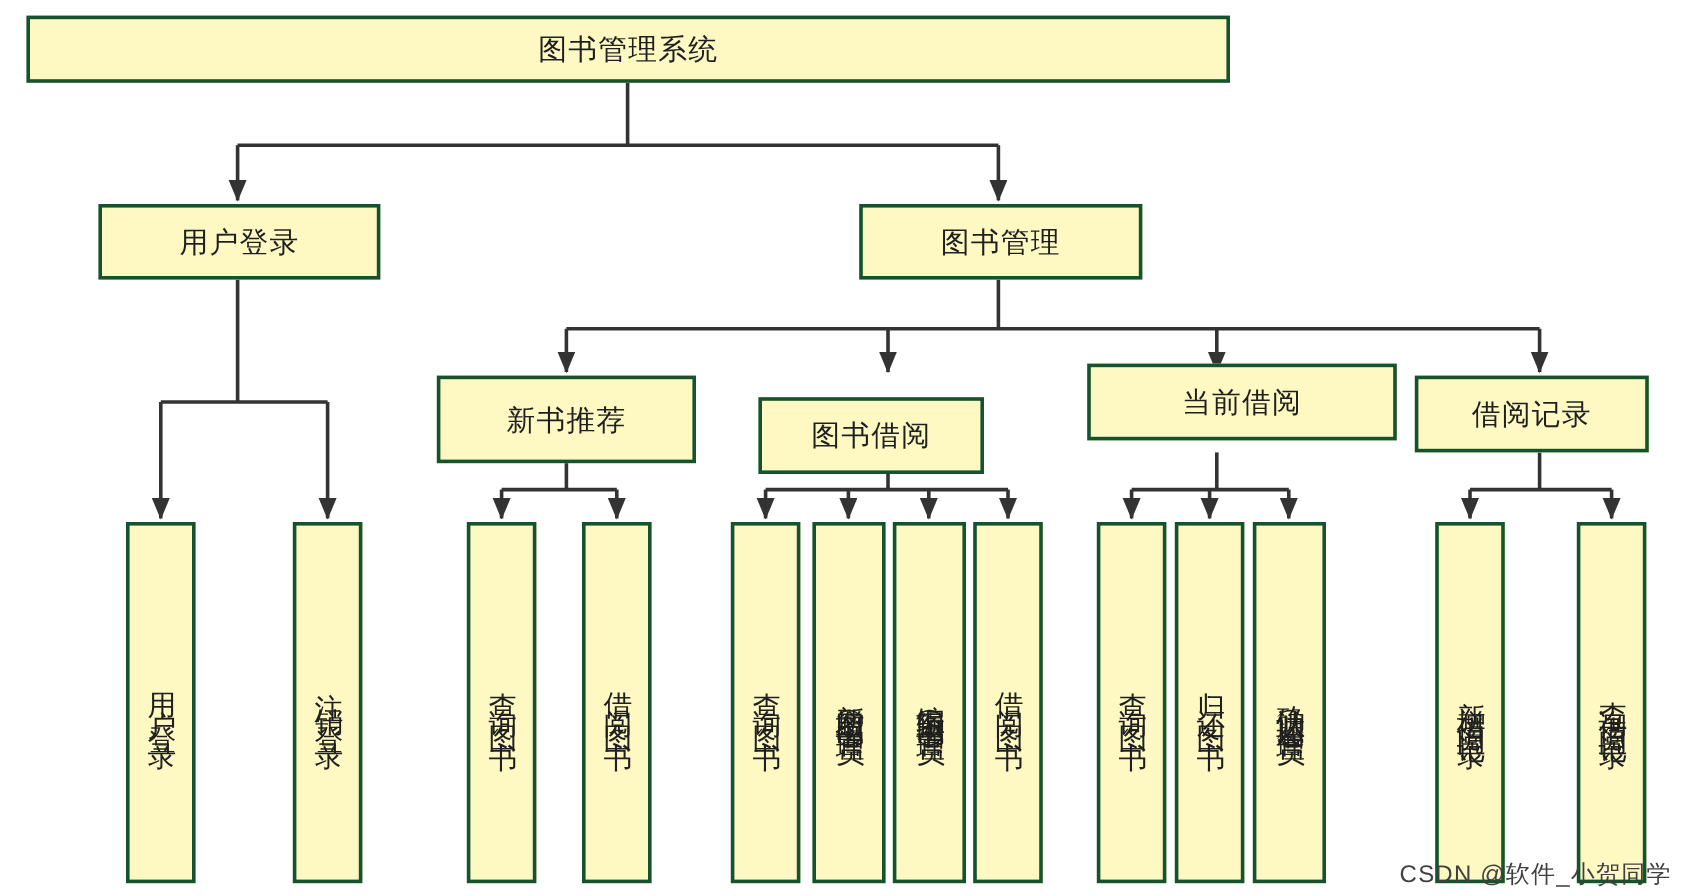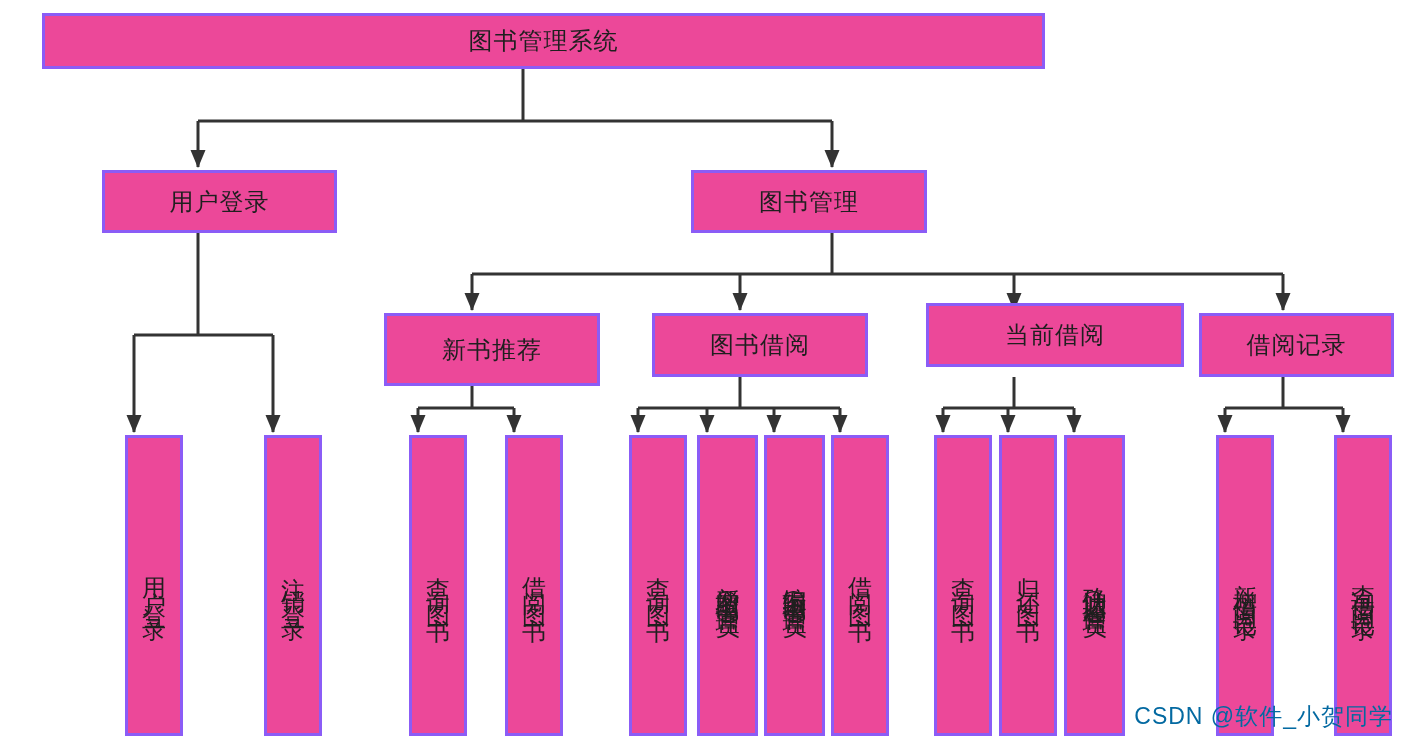--- a/index.html
+++ b/index.html
@@ -7,47 +7,46 @@
     position:relative;
     width:1405px;height:747px;
     background:#ffffff;
     font-family:"Liberation Sans","DejaVu Sans",sans-serif;
     overflow:hidden;
   }
   #wires{position:absolute;left:0;top:0;z-index:1;}
   .node{
     position:absolute;
     box-sizing:border-box;
-    border:3px solid #8b5cf6;
-    background:#ec4899;
+    border:3px solid #14532d;
+    background:#fef9c3;
     color:#1f1f1f;
     z-index:2;
     display:flex;
     align-items:center;
     justify-content:center;
     text-align:center;
-    margin-left:20px;
   }
   .node-h{font-size:24px;letter-spacing:1px;}
   .node-v{
     font-size:24px;
     writing-mode:vertical-rl;
     text-orientation:mixed;
   }
   .vs{letter-spacing:14px;}
   .vm{letter-spacing:7px;}
   .vl{letter-spacing:4px;}
   
   #n-root{left:22px;top:13px;width:1003px;height:56px;}
   
   #n-user-login{left:82px;top:170px;width:235px;height:63px;}
-  #n-book-mgmt{left:671px;top:170px;width:236px;height:63px;}
+  #n-book-mgmt{left:716px;top:170px;width:236px;height:63px;}
   
   #n-new-book-rec{left:364px;top:313px;width:216px;height:73px;}
-  #n-book-borrow{left:632px;top:313px;width:216px;height:64px;}
+  #n-book-borrow{left:632px;top:331px;width:188px;height:64px;}
   #n-current-borrow{left:906px;top:303px;width:258px;height:64px;}
   #n-borrow-records{left:1179px;top:313px;width:195px;height:64px;}
   
   .leaf{top:435px;height:301px;width:58px;}
   #n-leaf-user-login{left:105px;}
   #n-leaf-logout{left:244px;}
   #n-leaf-query-book-a{left:389px;}
   #n-leaf-borrow-book-a{left:485px;}
   #n-leaf-query-book-b{left:609px;}
   #n-leaf-add-book{left:677px;width:61px;}
@@ -55,24 +54,24 @@
   #n-leaf-borrow-book-b{left:811px;}
   #n-leaf-query-book-c{left:914px;}
   #n-leaf-return-book{left:979px;}
   #n-leaf-confirm-return{left:1044px;width:61px;}
   #n-leaf-add-borrow-record{left:1196px;}
   #n-leaf-query-borrow-record{left:1314px;}
   
   #watermark{
     position:absolute;
     right:12px;
-    bottom:15px;
+    bottom:5px;
     z-index:3;
-    font-size:23px;
-    color:#0369a1;
+    font-size:20px;
+    color:#404040;
     letter-spacing:1px;
     white-space:nowrap;
   }
 </style>
 </head>
 <body>
 
 <div id="canvas">
 
   <svg id="wires" width="1405" height="747" viewBox="0 0 1405 747">

